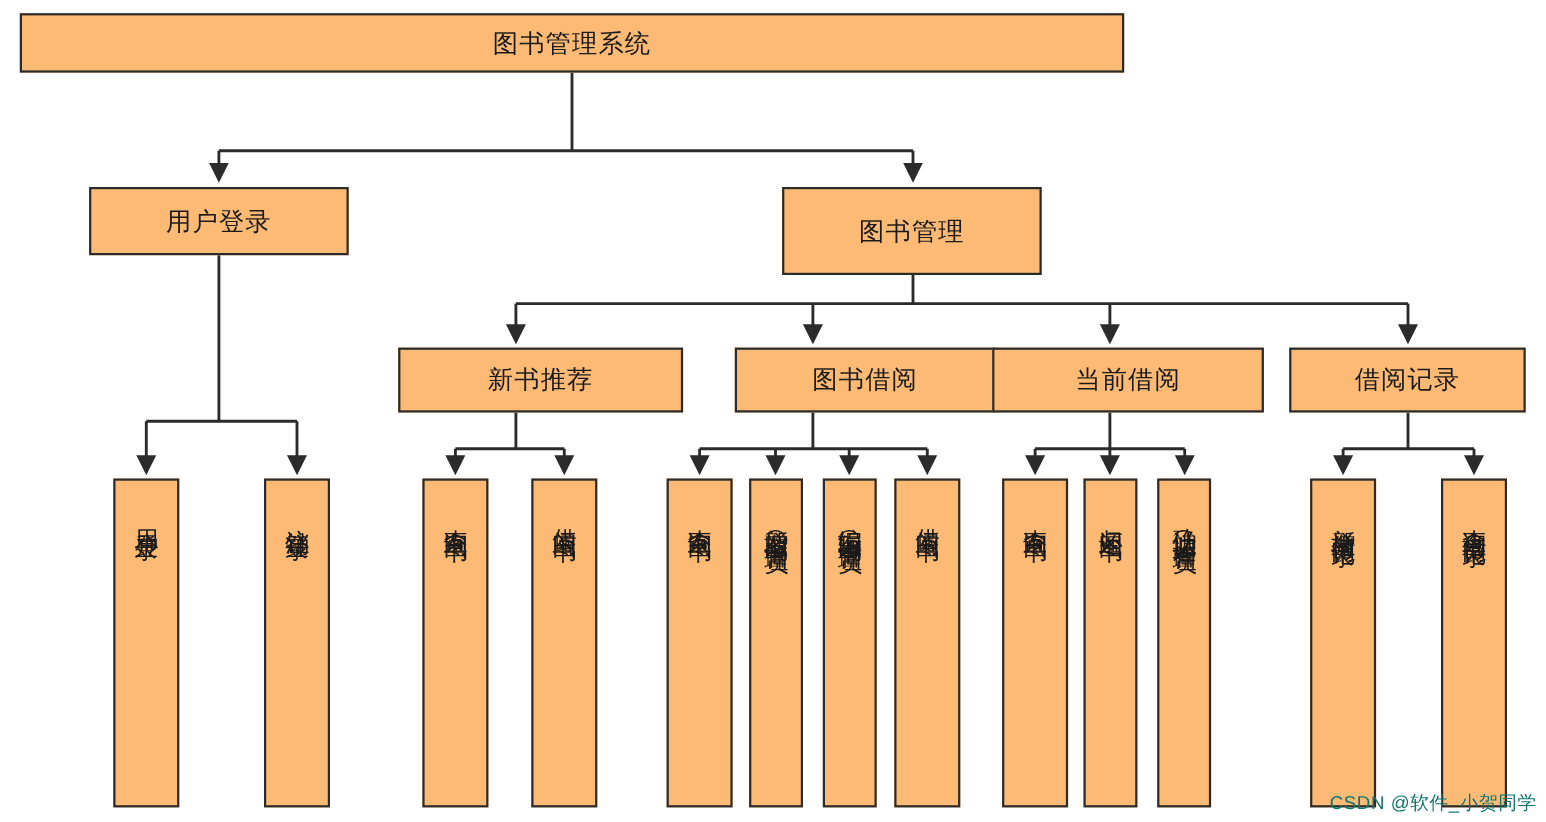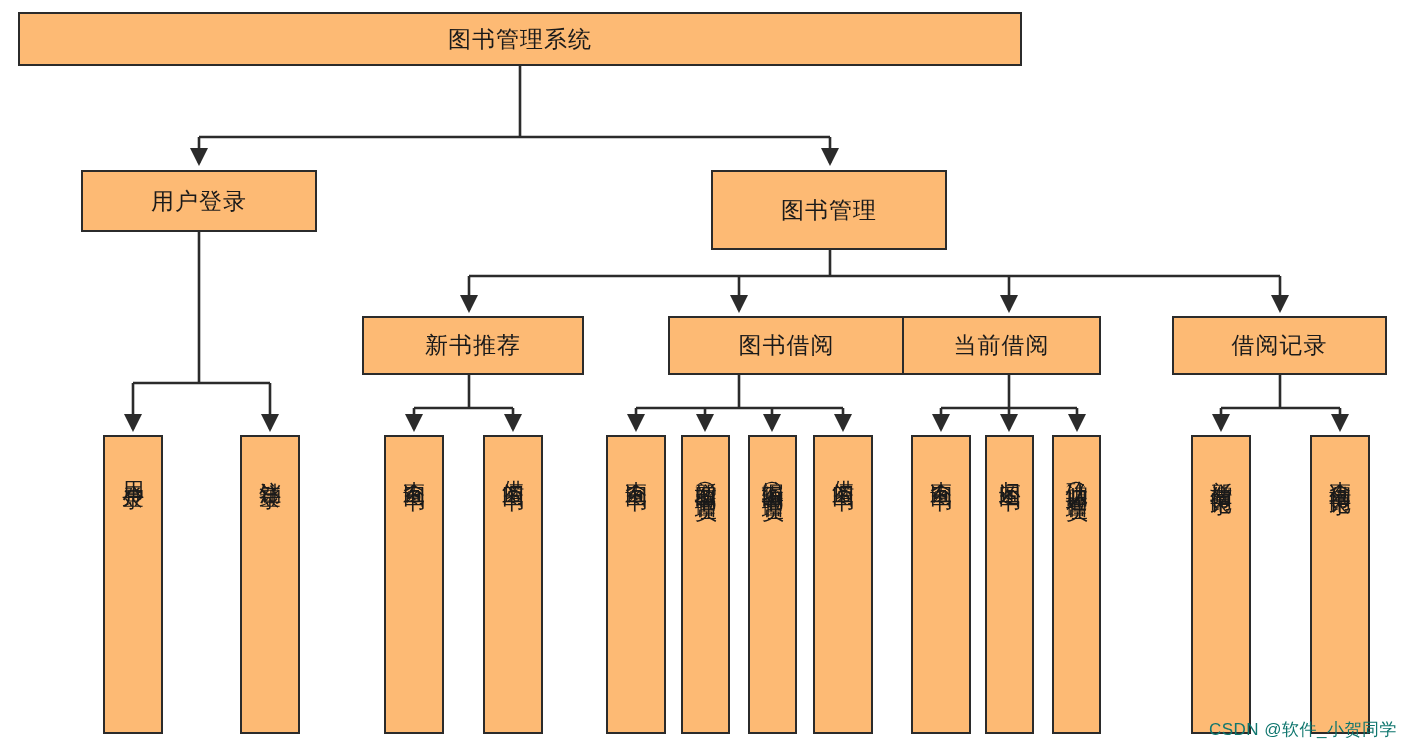--- a/index.html
+++ b/index.html
@@ -110,27 +110,27 @@
     <span>图书管理系统</span>
   </div>
 
   <div class="node h" style="left:81px;top:170px;width:236px;height:62px;">
     <span>用户登录</span>
   </div>
   <div class="node h" style="left:711px;top:170px;width:236px;height:80px;">
     <span>图书管理</span>
   </div>
 
-  <div class="node h" style="left:362px;top:316px;width:222px;height:59px;">
+  <div class="node h" style="left:362px;top:316px;width:259px;height:59px;">
     <span>新书推荐</span>
   </div>
   <div class="node h" style="left:668px;top:316px;width:237px;height:59px;">
     <span>图书借阅</span>
   </div>
-  <div class="node h" style="left:902px;top:316px;width:199px;height:59px;">
+  <div class="node h" style="left:902px;top:316px;width:247px;height:59px;">
     <span>当前借阅</span>
   </div>
   <div class="node h" style="left:1172px;top:316px;width:215px;height:59px;">
     <span>借阅记录</span>
   </div>
 
   <div class="node v" style="left:103px;top:435px;width:60px;height:299px;">
     <span class="vtext">用户登录</span>
   </div>
   <div class="node v" style="left:240px;top:435px;width:60px;height:299px;">

